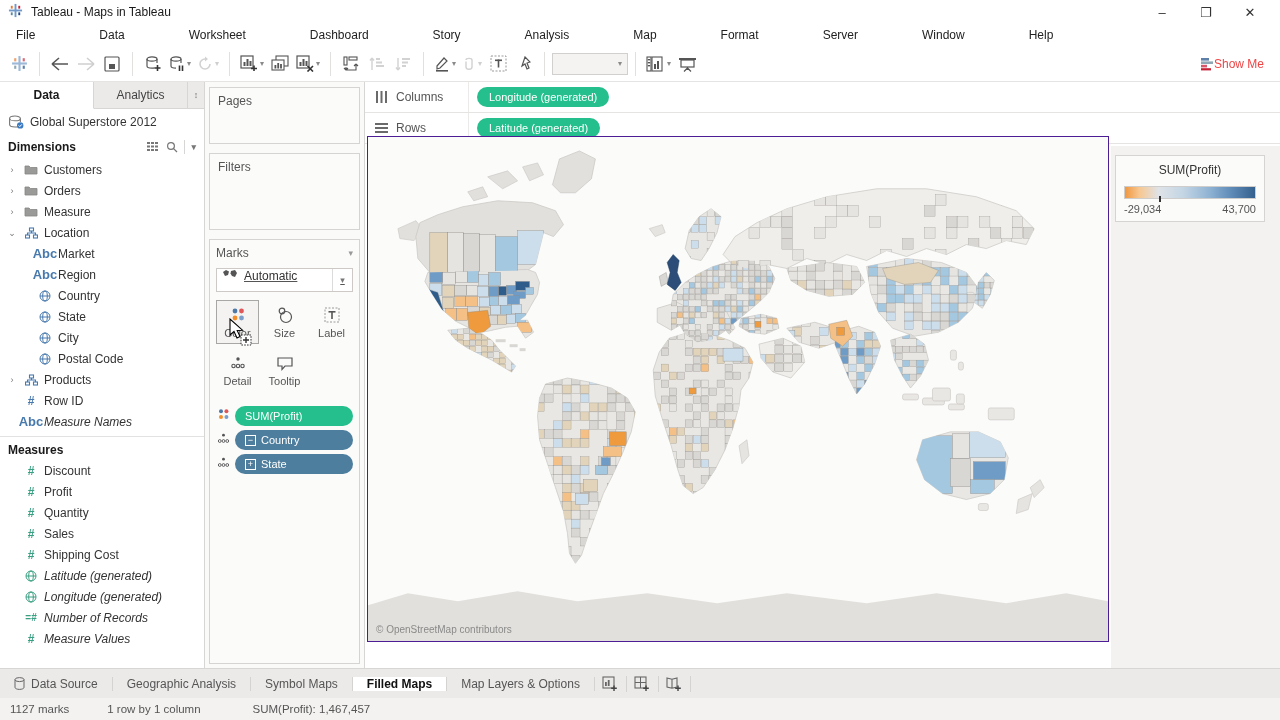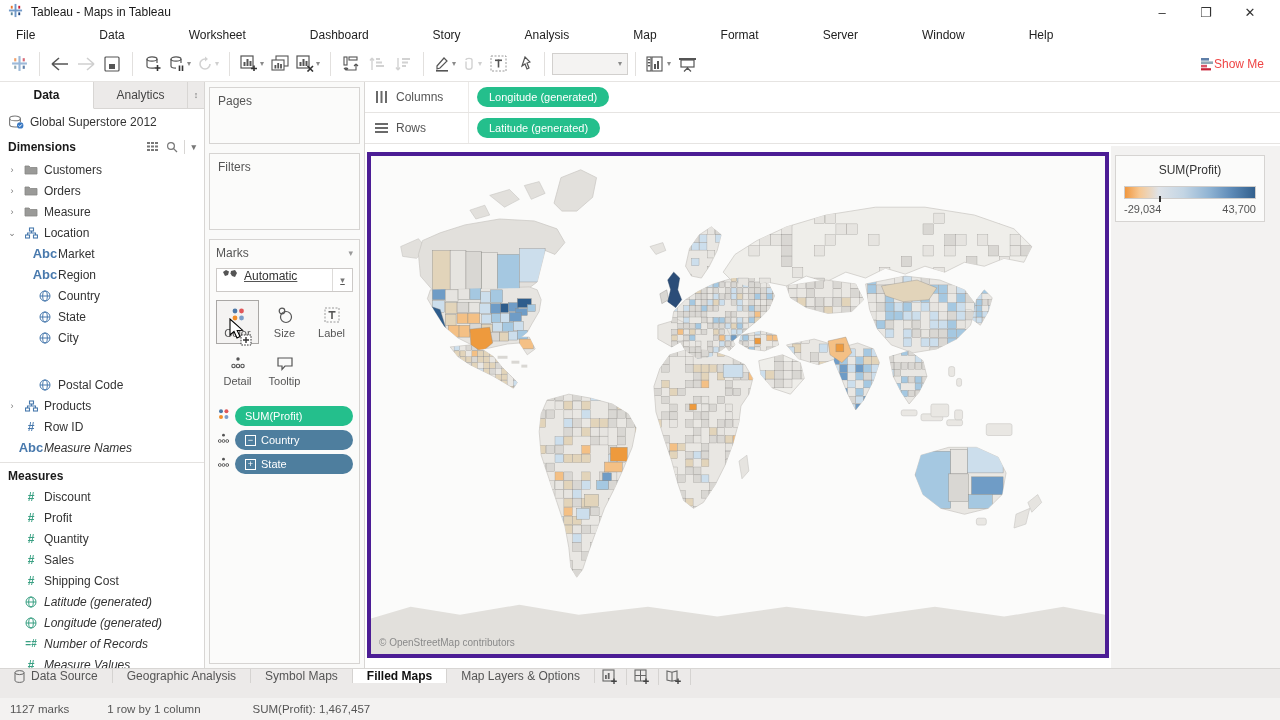--- a/index.html
+++ b/index.html
@@ -70,32 +70,32 @@
   .pill.blue { background:#4e7e9e; }
   .pill .pm { display:inline-flex; width:11px; height:11px; border:1px solid #fff; margin-right:5px; align-items:center; justify-content:center; font-size:9px; line-height:1; }
   .pill-grow { flex:1 1 auto; justify-content:flex-start; }
 
   
   .canvas { flex:1 1 auto; position:relative; background:#fff; min-width:0;text-align:center; }
   .shelf-row { height:31px; display:flex; align-items:center; border-bottom:1px solid #e6e4e2; background:#fff; }
   .shelf-row .shelf-label { width:104px; display:flex; align-items:center; gap:8px; padding-left:10px; color:#555; border-right:1px solid #eceae8; align-self:stretch; }
   .shelf-row .shelf-pills { display:flex; align-items:center; padding-left:8px; gap:4px; }
   .shelf-pill { height:20px; border-radius:10px; background:#24bf8c; color:#fff; font-size:11px; display:flex; align-items:center; padding:0 12px; }
-  .map-box { position:absolute; left:2px; top:70px; width:742px; height:506px; border:4px solid #4c1d95; background:#404040; }
+  .map-box { position:absolute; left:2px; top:54px; width:742px; height:506px; border:1px solid #4c1d95; background:#404040; }
   .map-box svg { display:block; width:100%; height:100%; }
   .attribution { position:absolute; left:8px; bottom:6px; font-size:10px; color:#8a8a8a; }
   .right-strip { position:absolute; left:746px; top:64px; right:0; bottom:0; background:#f3f2f1; }
   .legend { position:absolute; left:4px; top:9px; width:150px; border:1px solid #d6d4d2; background:#fbfbfa; padding:7px 8px 6px 8px; }
   .legend-title { color:#333; }
   .legend-grad { margin-top:9px; height:13px; border:1px solid #cfcdcb; position:relative; }
   .legend-tick { position:absolute; left:26%; bottom:-4px; width:2px; height:6px; background:#333; }
   .legend-range { display:flex; justify-content:space-between; margin-top:4px; color:#555; font-size:11px; }
 
   
-  .sheetbar { height:30px; display:flex; align-items:flex-start; background:#eceae9; border-top:1px solid #d8d6d4; flex:0 0 auto; }
+  .sheetbar { height:30px; display:flex; align-items:center; background:#eceae9; border-top:1px solid #d8d6d4; flex:0 0 auto; }
   .sheet-tab { display:flex; align-items:center; gap:6px; padding:0 14px; color:#555; border-right:1px solid #d5d3d1; white-space:nowrap; }
   .sheet-tab.active { background:#fff; color:#111; font-weight:bold; }
   .sheet-newbtn { width:32px; display:flex; align-items:center; justify-content:center; color:#666; border-right:1px solid #d5d3d1; }
 
   
   .statusbar { height:22px; display:flex; align-items:center; background:#f3f2f1; color:#555; font-size:11.5px; flex:0 0 auto; }
   .statusbar .sb1 { margin-left:10px; } .statusbar .sb2 { margin-left:38px; } .statusbar .sb3 { margin-left:52px; }
 
   
   .cursor { position:absolute; left:228px; top:318px; z-index:50; pointer-events:none; }
@@ -433,21 +433,21 @@
               <svg width="12" height="12" viewBox="0 0 12 12">
                 <g fill="none" stroke="#4879ad" stroke-width="1">
                   <circle cx="6" cy="6" r="5"></circle>
                   <ellipse cx="6" cy="6" rx="2.3" ry="5"></ellipse>
                   <path d="M1,6 L11,6"></path>
                 </g>
               </svg>
             </span>
             <span class="field-label">City</span>
           </div>
-          <div class="field-row" style="padding-left: 20px; margin-top: 26px;">
+          <div class="field-row" style="padding-left: 20px;">
             <span class="field-caret"></span>
             <span class="field-icon">
               <svg width="12" height="12" viewBox="0 0 12 12">
                 <g fill="none" stroke="#4879ad" stroke-width="1">
                   <circle cx="6" cy="6" r="5"></circle>
                   <ellipse cx="6" cy="6" rx="2.3" ry="5"></ellipse>
                   <path d="M1,6 L11,6"></path>
                 </g>
               </svg>
             </span>

